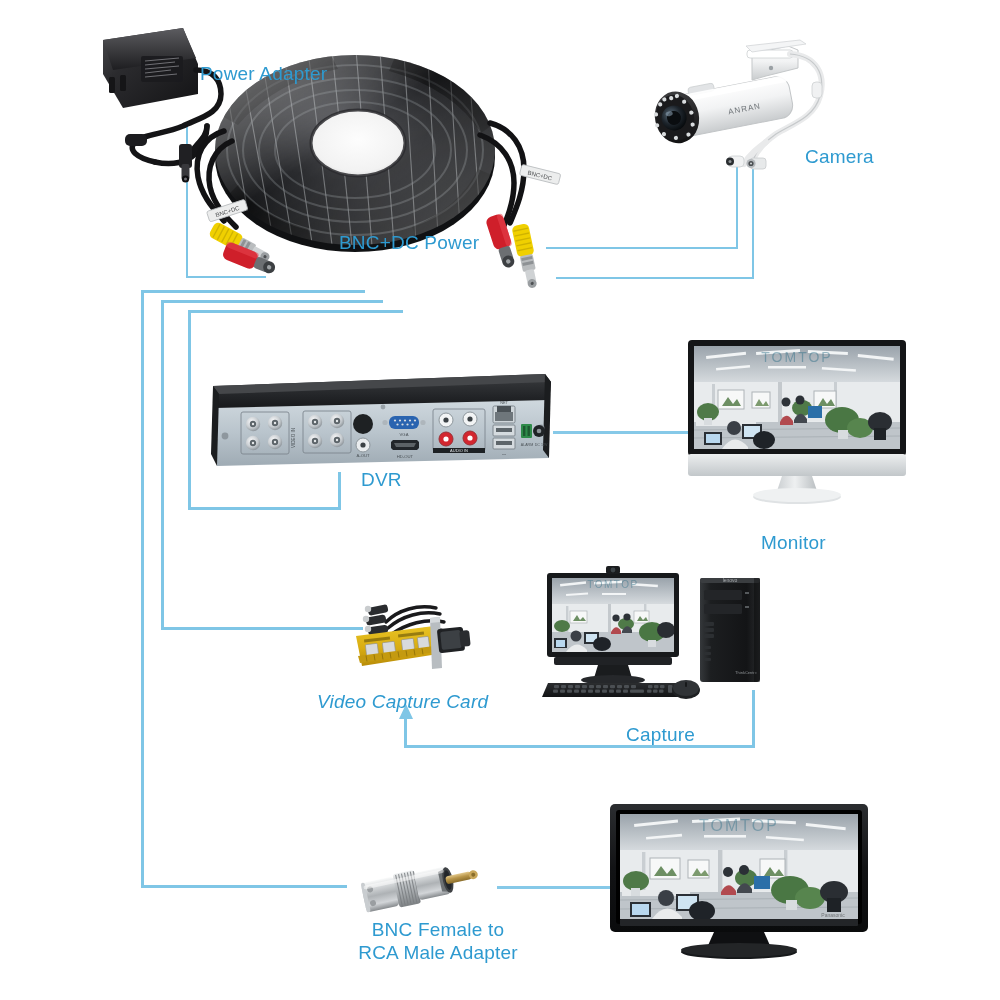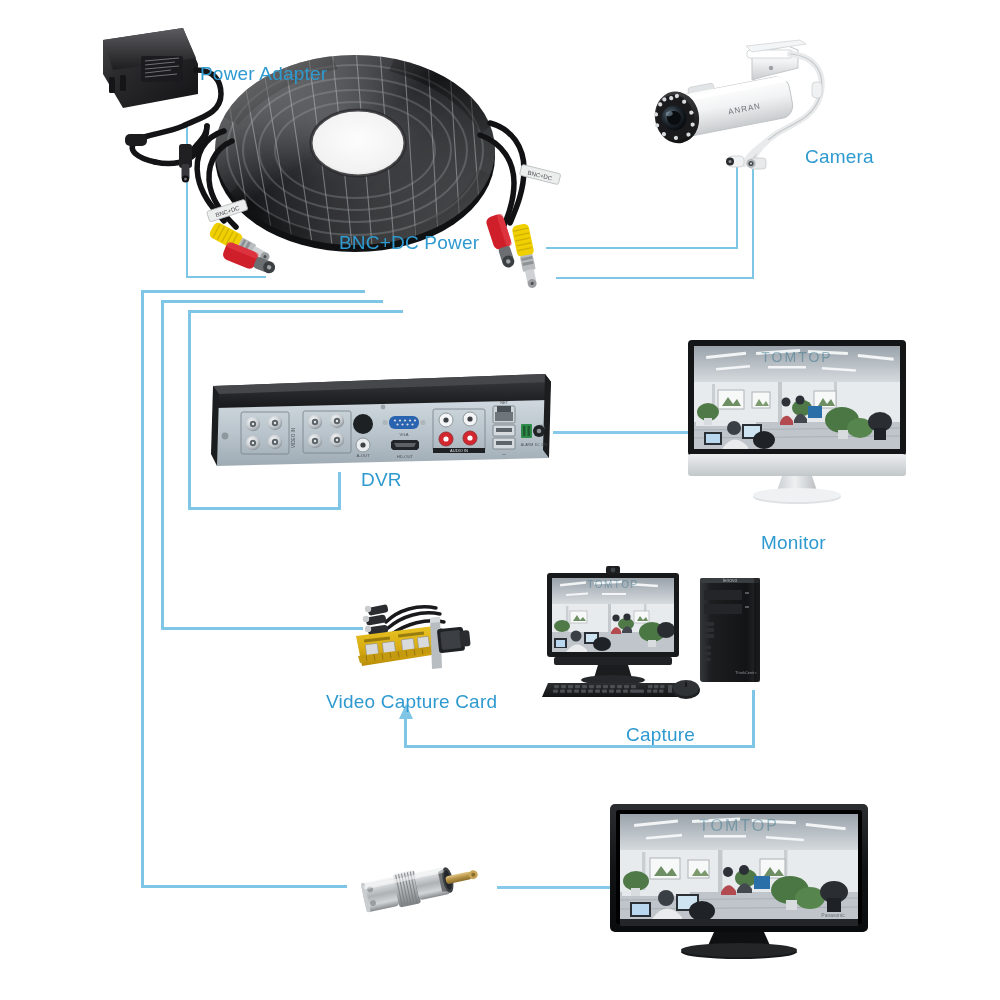--- a/index.html
+++ b/index.html
@@ -867,20 +867,24 @@
   <div class="lbl" style="left:200px;top:28px;margin-top:34px;">Power Adapter</div>
 
   <div class="lbl" style="left:339px;top:231px;">BNC+DC Power</div>
 
   <div class="lbl" style="left:805px;top:145px;">Camera</div>
 
   <div class="lbl" style="left:361px;top:468px;">DVR</div>
 
   <div class="lbl" style="left:761px;top:518px;margin-top:13px;">Monitor</div>
 
-  <div class="lbl" style="left:326px;top:690px;">Video Capture Card</div>
+  <div class="lbl" style="left:317px;top:690px;font-style:italic;">Video Capture Card</div>
 
   <div class="lbl" style="left:626px;top:723px;">Capture</div>
 
+  <div class="lbl c" style="left:358px;top:918px;width:160px;">
+    <span>BNC Female to</span><br>
+    <span>RCA Male Adapter</span>
+  </div>
 
   <div class="lbl" style="left:726px;top:1013px;">TV</div>
 
 </div>
 
 </body></html>

